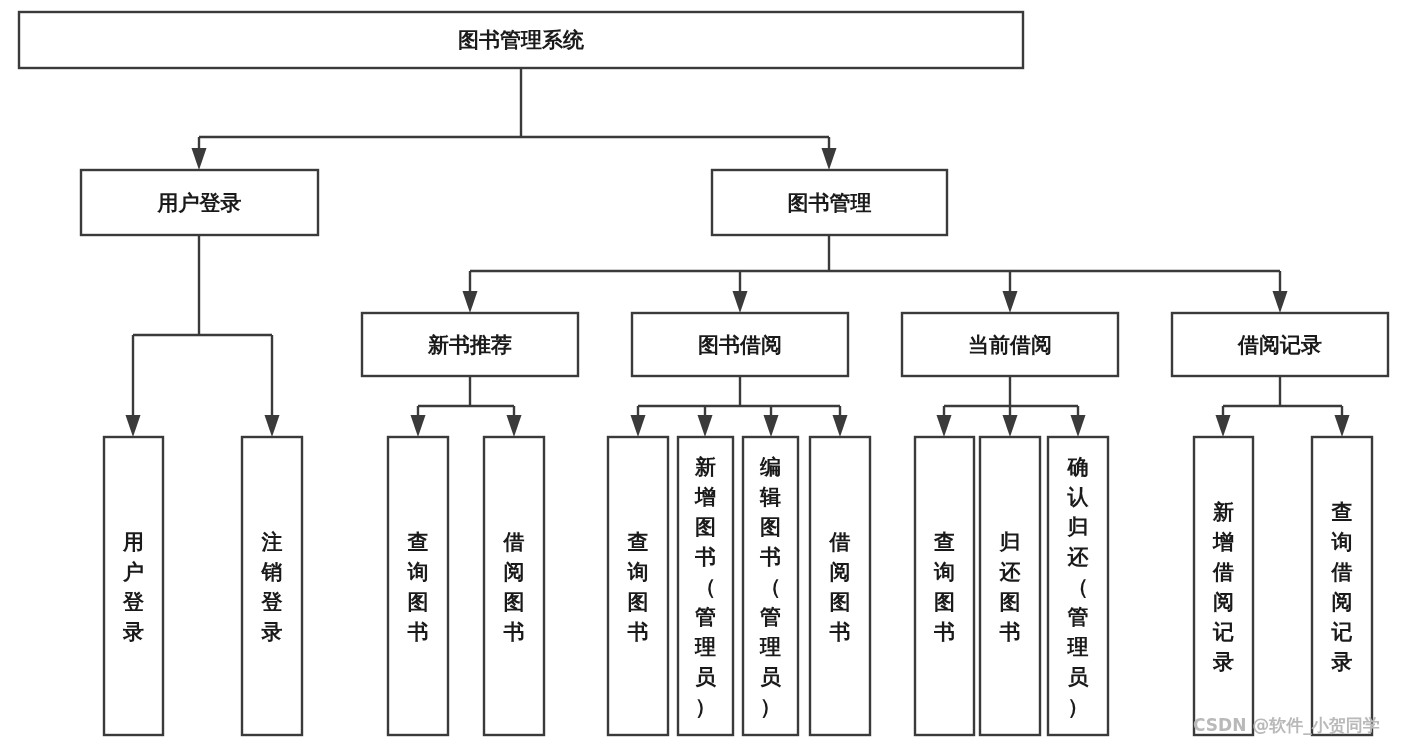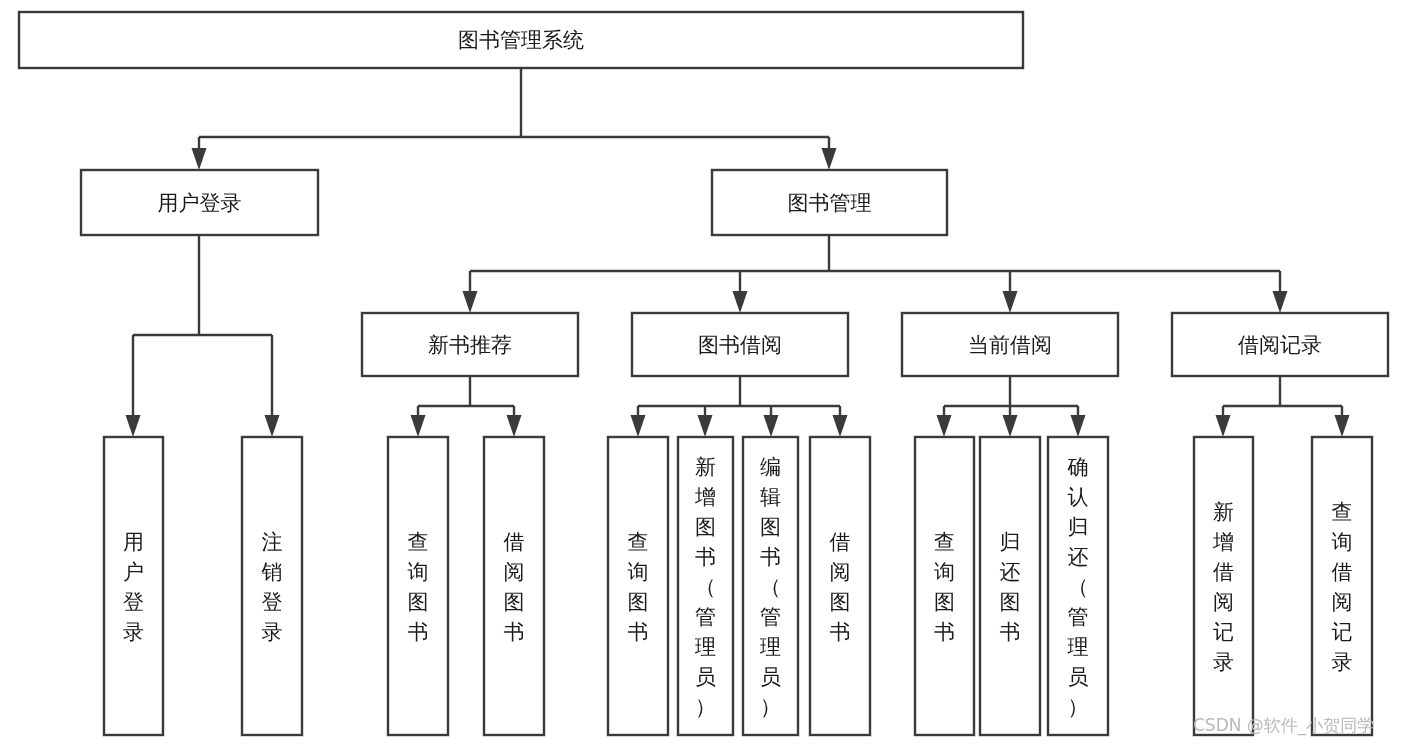--- a/index.html
+++ b/index.html
@@ -12,20 +12,21 @@
     width: 1405px;
     height: 747px;
     font-family: "DejaVu Sans", "Liberation Sans", sans-serif;
     overflow: hidden;
   }
   #diagram-root {
     position: relative;
     width: 1405px;
     height: 732px;
     background: #ffffff;
+    font-weight: bold;
   }
   svg#tree-svg {
     position: absolute;
     left: 0;
     top: 0;
     width: 1405px;
     height: 747px;
     display: block;
   }
   .node-box {

